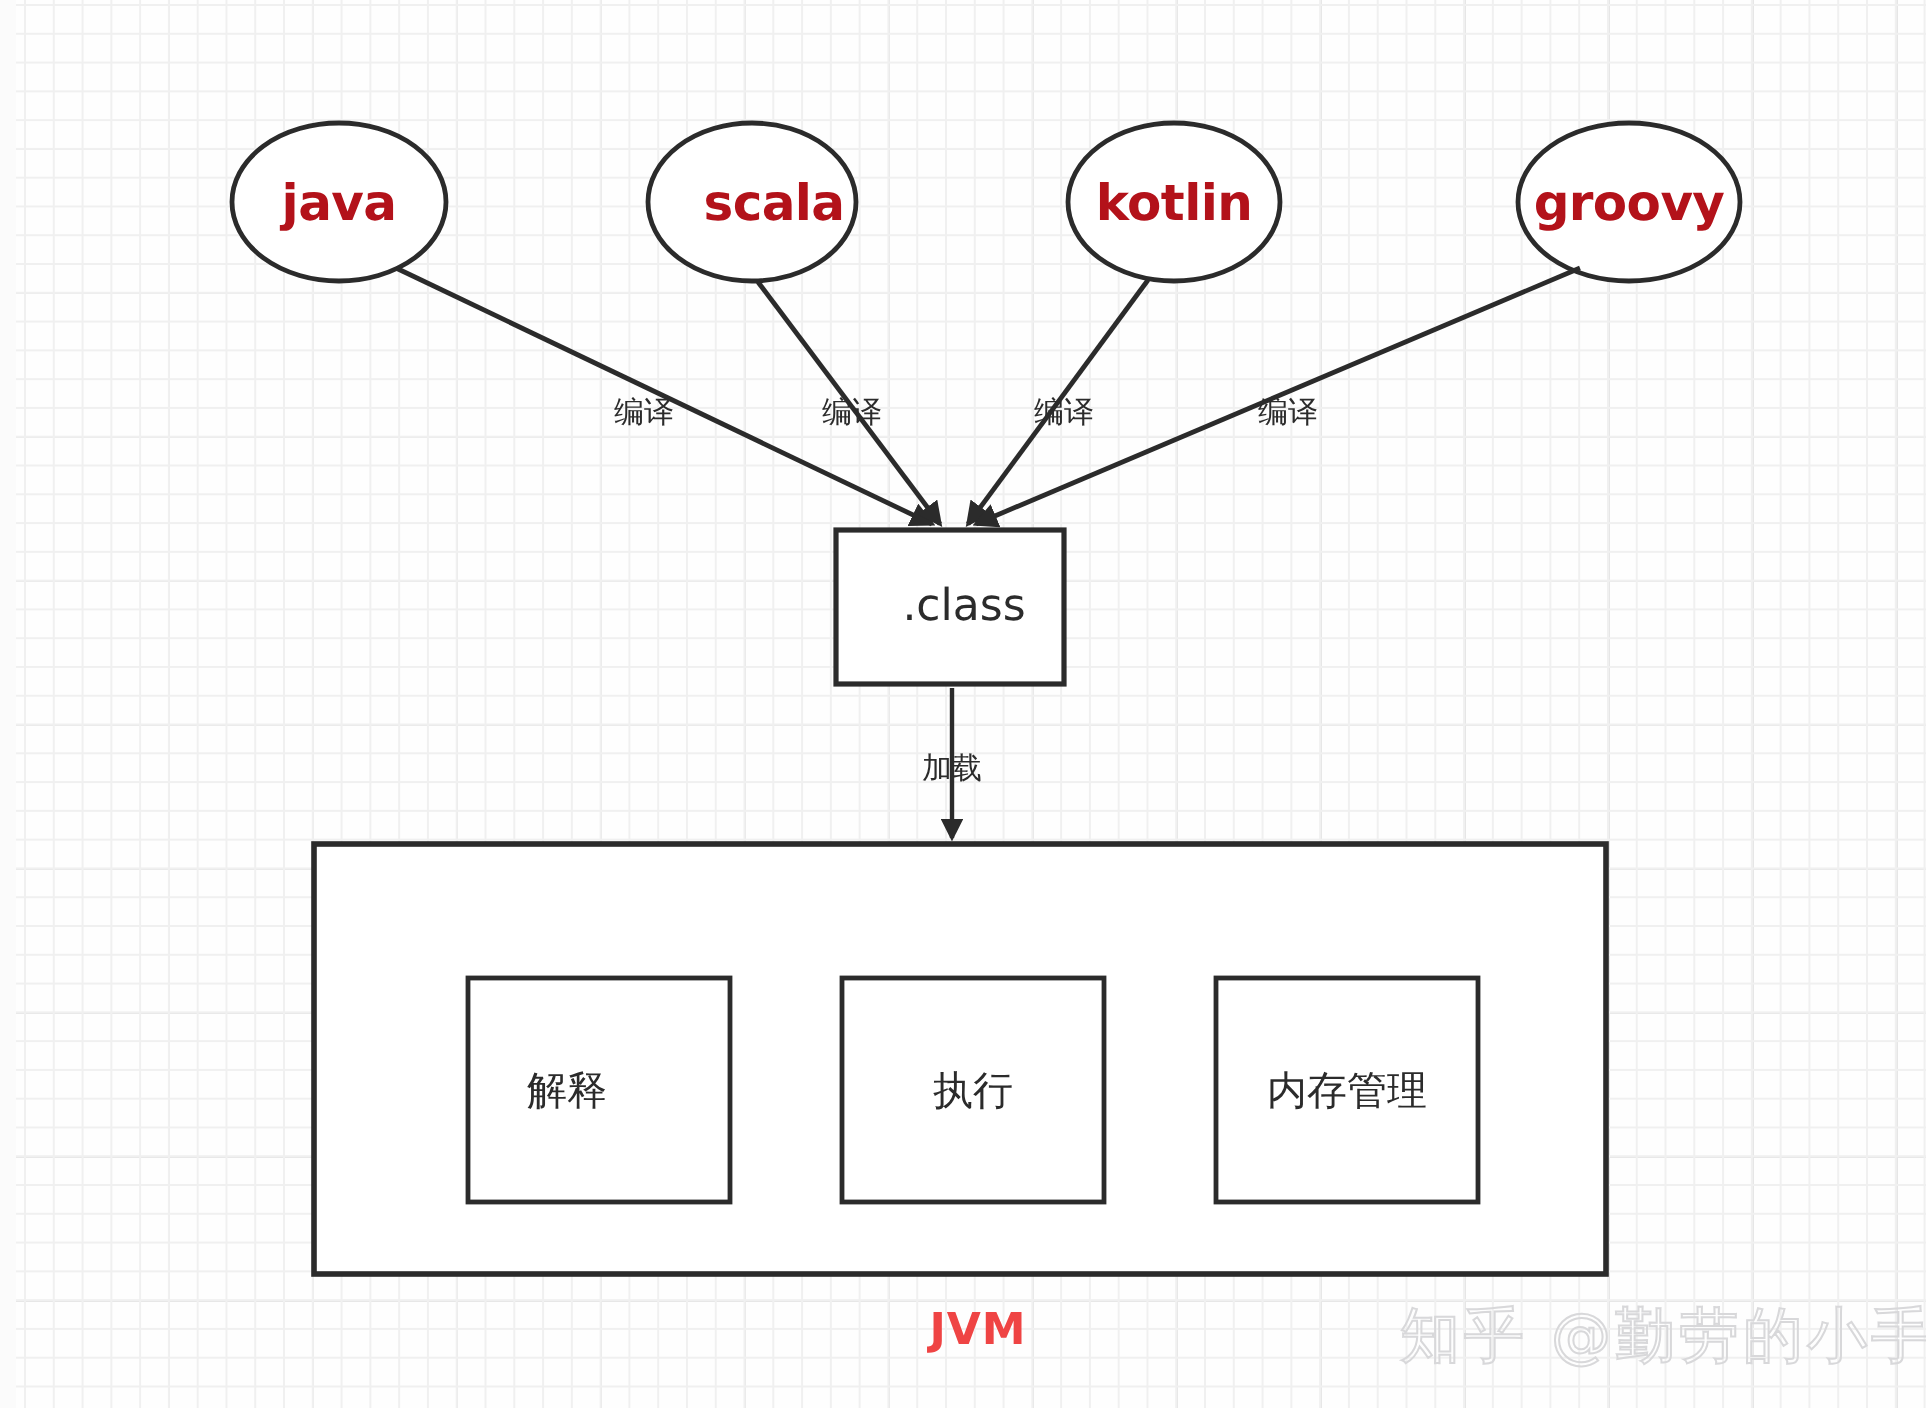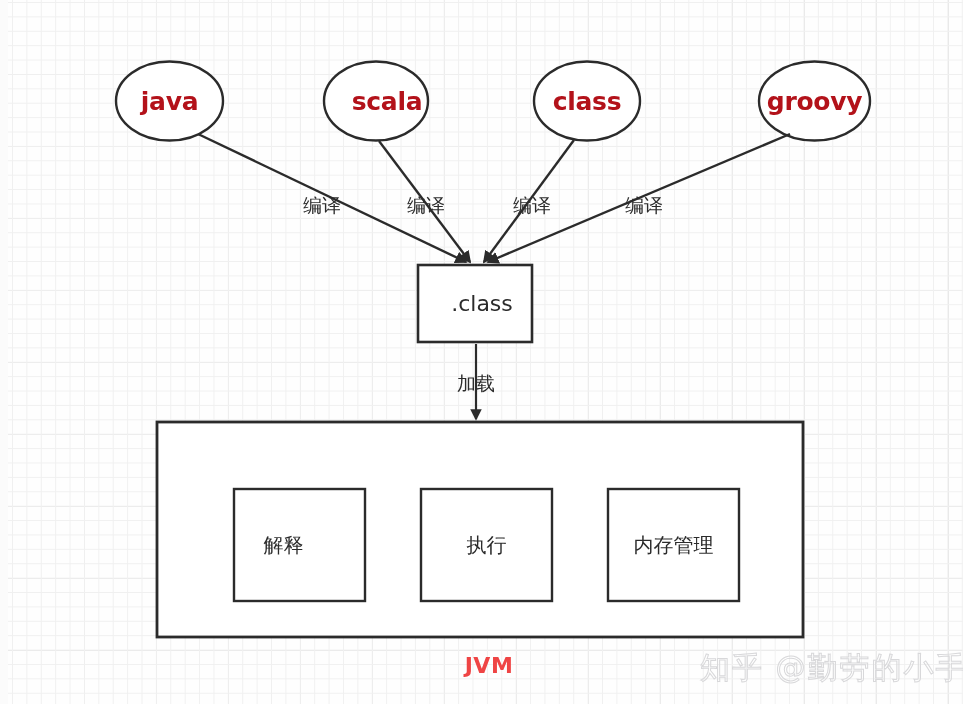--- a/index.html
+++ b/index.html
@@ -59,21 +59,21 @@
     font-weight: bold;
     font-size: 25px;
     letter-spacing: -0.3px;
   }
   .class-text {
     color: #2b2b2b;
     font-size: 22px;
   }
   .edge-text {
     color: #2b2b2b;
-    font-size: 19px;
+    font-size: 15px;
   }
   .inner-text {
     color: #2b2b2b;
     font-size: 20px;
   }
   .jvm-text {
     color: #ef4444;
     font-weight: bold;
     font-size: 22px;
     letter-spacing: 0.5px;
@@ -119,21 +119,21 @@
 
     <rect x="157" y="422" width="646" height="215" fill="#ffffff" stroke="#2b2b2b" stroke-width="2.8"></rect>
 
     <rect x="234" y="489" width="131" height="112" fill="#ffffff" stroke="#2b2b2b" stroke-width="2.4"></rect>
     <rect x="421" y="489" width="131" height="112" fill="#ffffff" stroke="#2b2b2b" stroke-width="2.4"></rect>
     <rect x="608" y="489" width="131" height="112" fill="#ffffff" stroke="#2b2b2b" stroke-width="2.4"></rect>
   </svg>
 
   <div class="node-label lang-text" style="left:116px; top:82px; width:107px; height:38px;">java</div>
   <div class="node-label lang-text" style="left:324px; top:82px; width:126px; height:38px;">scala</div>
-  <div class="node-label lang-text" style="left:534px; top:82px; width:106px; height:38px;">class</div>
+  <div class="node-label lang-text" style="left:534px; top:82px; width:106px; height:38px;">kotlin</div>
   <div class="node-label lang-text" style="left:759px; top:82px; width:111px; height:38px;">groovy</div>
 
   <div class="node-label edge-text" style="left:296px; top:194px; width:52px; height:24px;">编译</div>
   <div class="node-label edge-text" style="left:400px; top:194px; width:52px; height:24px;">编译</div>
   <div class="node-label edge-text" style="left:506px; top:194px; width:52px; height:24px;">编译</div>
   <div class="node-label edge-text" style="left:618px; top:194px; width:52px; height:24px;">编译</div>
 
   <div class="node-label class-text" style="left:418px; top:285px; width:128px; height:36px;">.class</div>
 
   <div class="node-label edge-text" style="left:450px; top:372px; width:52px; height:24px;">加载</div>

